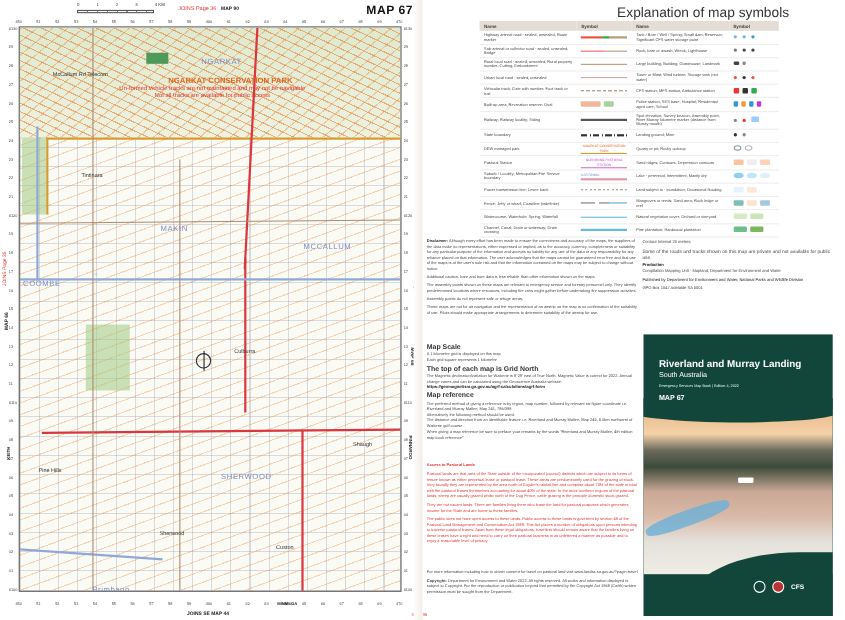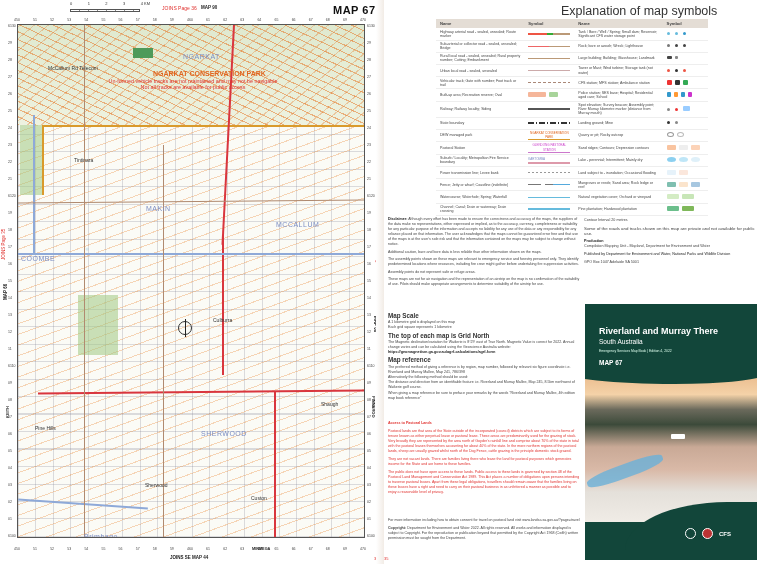--- a/index.html
+++ b/index.html
@@ -464,21 +464,21 @@
   </div>
 
   <div class="page-num-right">35</div>
 
   <div class="cover">
     <div class="cover-photo"></div>
     <div class="cover-river"></div>
     <div class="cover-boat"></div>
     <div class="cover-wave-top"></div>
     <div class="cover-wave-bottom"></div>
-    <div class="cover-title">Riverland and Murray There</div>
+    <div class="cover-title">Riverland and Murray Landing</div>
     <div class="cover-sub">South Australia</div>
     <div class="cover-ed">Emergency Services Map Book | Edition 4, 2022</div>
     <div class="cover-map">MAP 67</div>
     <div class="cover-logos">
       <div class="logo-circle"></div>
       <div class="logo-circle" style="background:#b33;"></div>
       <div class="logo-cfs">CFS</div>
     </div>
   </div>
 </div>

